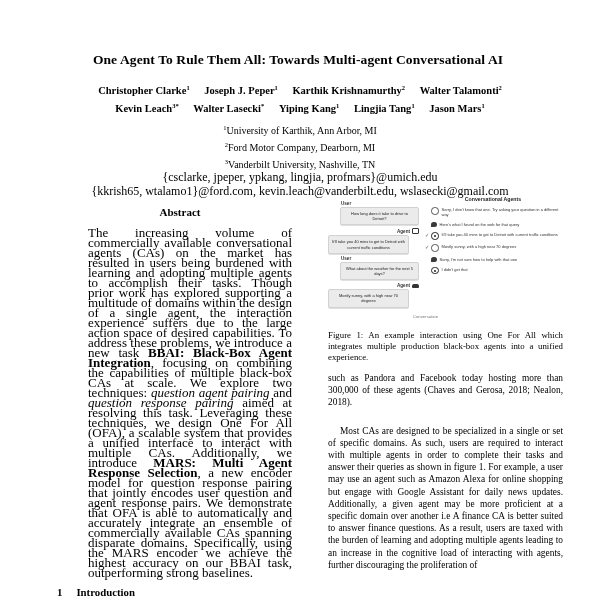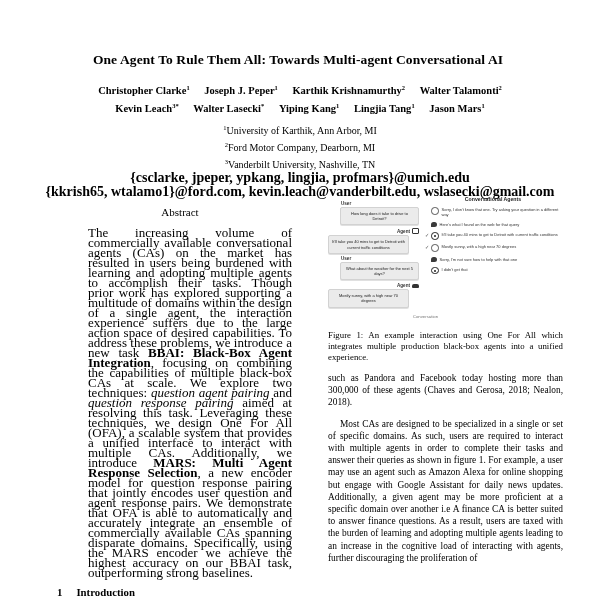--- a/index.html
+++ b/index.html
@@ -9,24 +9,24 @@
   }
   
   .title{position:absolute;top:52px;left:16px;right:20px;text-align:center;
          font-size:13.5px;font-weight:bold;letter-spacing:.1px;}
   .authors{position:absolute;top:80px;left:10px;right:10px;text-align:center;
            font-weight:bold;font-size:10.5px;line-height:14.5px;}
   .authors .author{margin:0 6px;white-space:nowrap;}
   .authors sup,.affils sup{font-size:6.5px;}
   .affils{position:absolute;top:121px;left:0;right:0;text-align:center;
           font-size:10px;line-height:13.5px;}
-  .affils .email{font-size:14px;font-weight:bold;}
+  .affils .email{font-size:12px;}
   
   .col-left{position:absolute;left:55px;top:206px;width:250px;}
-  .abstract-h{margin:0 0 10px 0;text-align:center;font-size:11px;font-weight:normal;}
+  .abstract-h{margin:0 0 10px 0;text-align:center;font-size:11px;font-weight:bold;}
   .abstract-p{margin:0 13px 16px 33px;font-size:13px;line-height:10px;text-align:justify;}
   .abstract-p .b{font-weight:bold;}
   .abstract-p .i{font-style:italic;}
   .section-h{position:absolute;left:57px;top:586px;font-size:10.8px;font-weight:bold;}
   .section-h .num{margin-right:14px;}
   .col-right{position:absolute;left:328px;top:193px;width:235px;}
   
   .fig{position:relative;height:133px;font-family:"Liberation Sans", sans-serif;}
   .chat{position:absolute;left:0;top:6px;width:93px;}
   .chat-lbl{font-size:4.6px;font-weight:bold;color:#333;margin:2px 0 1px 13px;}
@@ -49,21 +49,21 @@
   .icon-assistant{width:5.5px;height:5.5px;background:#3a3a3a;border-radius:50% 50% 50% 10%;}
   .icon-bot{width:5.5px;height:5.5px;border:1px solid #222;border-radius:50%;
             display:flex;align-items:center;justify-content:center;background:#fff;}
   .icon-bot .dot{width:2px;height:2px;background:#222;border-radius:50%;}
   .ptext{flex:1;font-size:4px;line-height:5px;color:#333;}
   .fig-footer{position:absolute;left:0;right:40px;top:121px;text-align:center;
               font-size:4.3px;color:#777;}
   
   .caption{margin:4px 0 0 0;font-size:8.8px;line-height:11px;text-align:justify;}
   .bodyp{margin:9px 0 0 0;font-size:9.4px;line-height:12.2px;text-align:justify;}
-  .bodyp.indent{text-indent:12px;margin-top:9px;}
+  .bodyp.indent{text-indent:12px;margin-top:16px;}
 </style>
 </head>
 <body>
 
 <div class="page">
 
   <div class="title">One Agent To Rule Them All: Towards Multi-agent Conversational AI</div>
 
   <div class="authors">
     <div>

